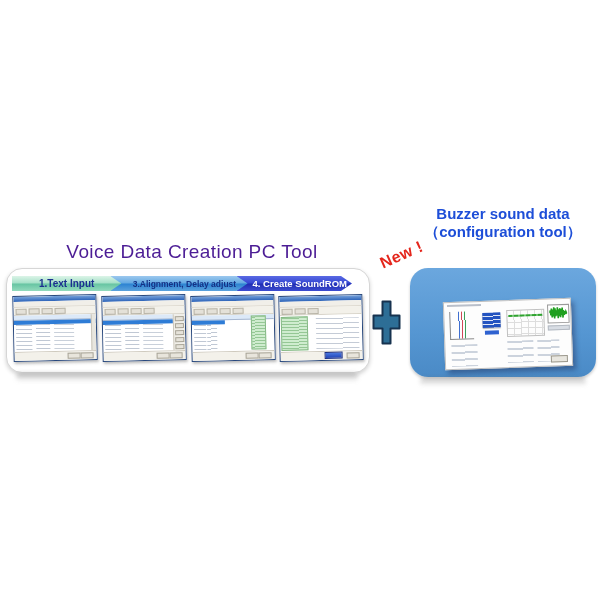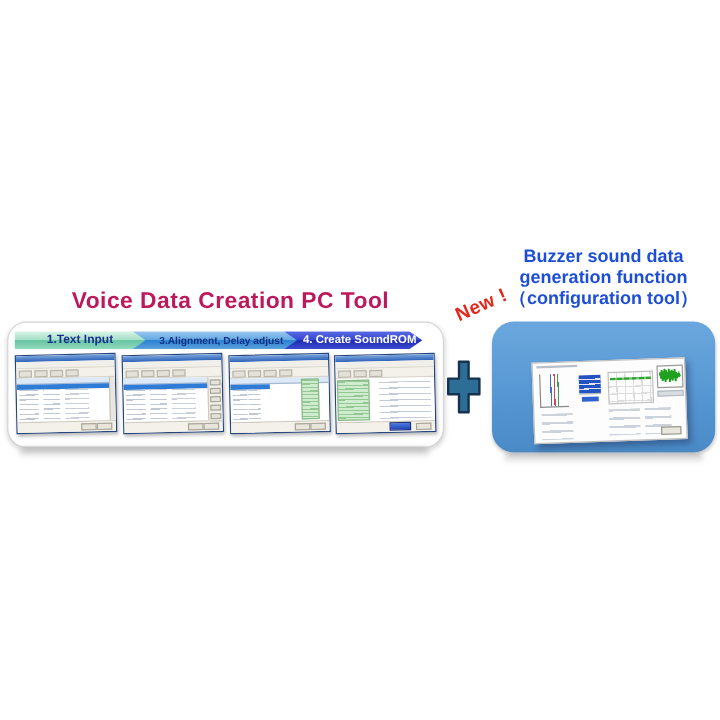--- a/index.html
+++ b/index.html
@@ -1,21 +1,21 @@
 <!DOCTYPE html>
 <html><head>
 <meta charset="utf-8">
 <style>
   html,body{margin:0;padding:0;background:#fff;}
   .canvas{position:relative;width:600px;height:600px;background:#ffffff;overflow:hidden;
           font-family:"Liberation Sans",sans-serif;}
 
   
   .left-title{position:absolute;left:12px;top:241px;width:360px;text-align:center;
-              font-size:19px;letter-spacing:.4px;color:#be185d;font-weight:700;}
+              font-size:19px;letter-spacing:.4px;color:#4c1d95;font-weight:400;}
   .right-title{position:absolute;left:406px;top:205px;width:194px;text-align:center;
                font-size:15px;line-height:1.17;color:#1d4ed8;font-weight:700;}
   .new-badge{position:absolute;left:379px;top:246px;color:#e4261c;font-weight:bold;
              font-size:16px;transform:rotate(-24deg);letter-spacing:.5px;}
 
   
   .left-panel{position:absolute;left:6px;top:268px;width:362px;height:103px;background:#fff;
               border:1px solid #d6d6d6;border-radius:16px;box-shadow:0 2px 4px rgba(0,0,0,.18);}
   .steps{display:flex;height:15px;margin:7px 17px 4px 5px;}
   .step{position:relative;display:flex;align-items:center;justify-content:center;
@@ -219,21 +219,20 @@
   <div class="plus">
     <svg width="29" height="45" viewBox="0 0 29 45">
       <path d="M10.5 1.5 h8 v14 h9 v13 h-9 v15 h-8 v-15 h-9 v-13 h9 z" fill="#2d6e96" stroke="#16324f" stroke-width="2" stroke-linejoin="round"></path>
     </svg>
   </div>
 
   <div class="new-badge">New !</div>
 
   <div class="right-title">
     <div>Buzzer sound data</div>
-    <div>generation function</div>
     <div>（configuration tool）</div>
   </div>
 
   <div class="right-panel">
     <div class="buzzer-window">
       <div class="bz-head"></div>
       <div class="bz-chart1"></div>
       <div class="bz-logo"></div>
       <div class="bz-logobar"></div>
       <div class="bz-chart2">

